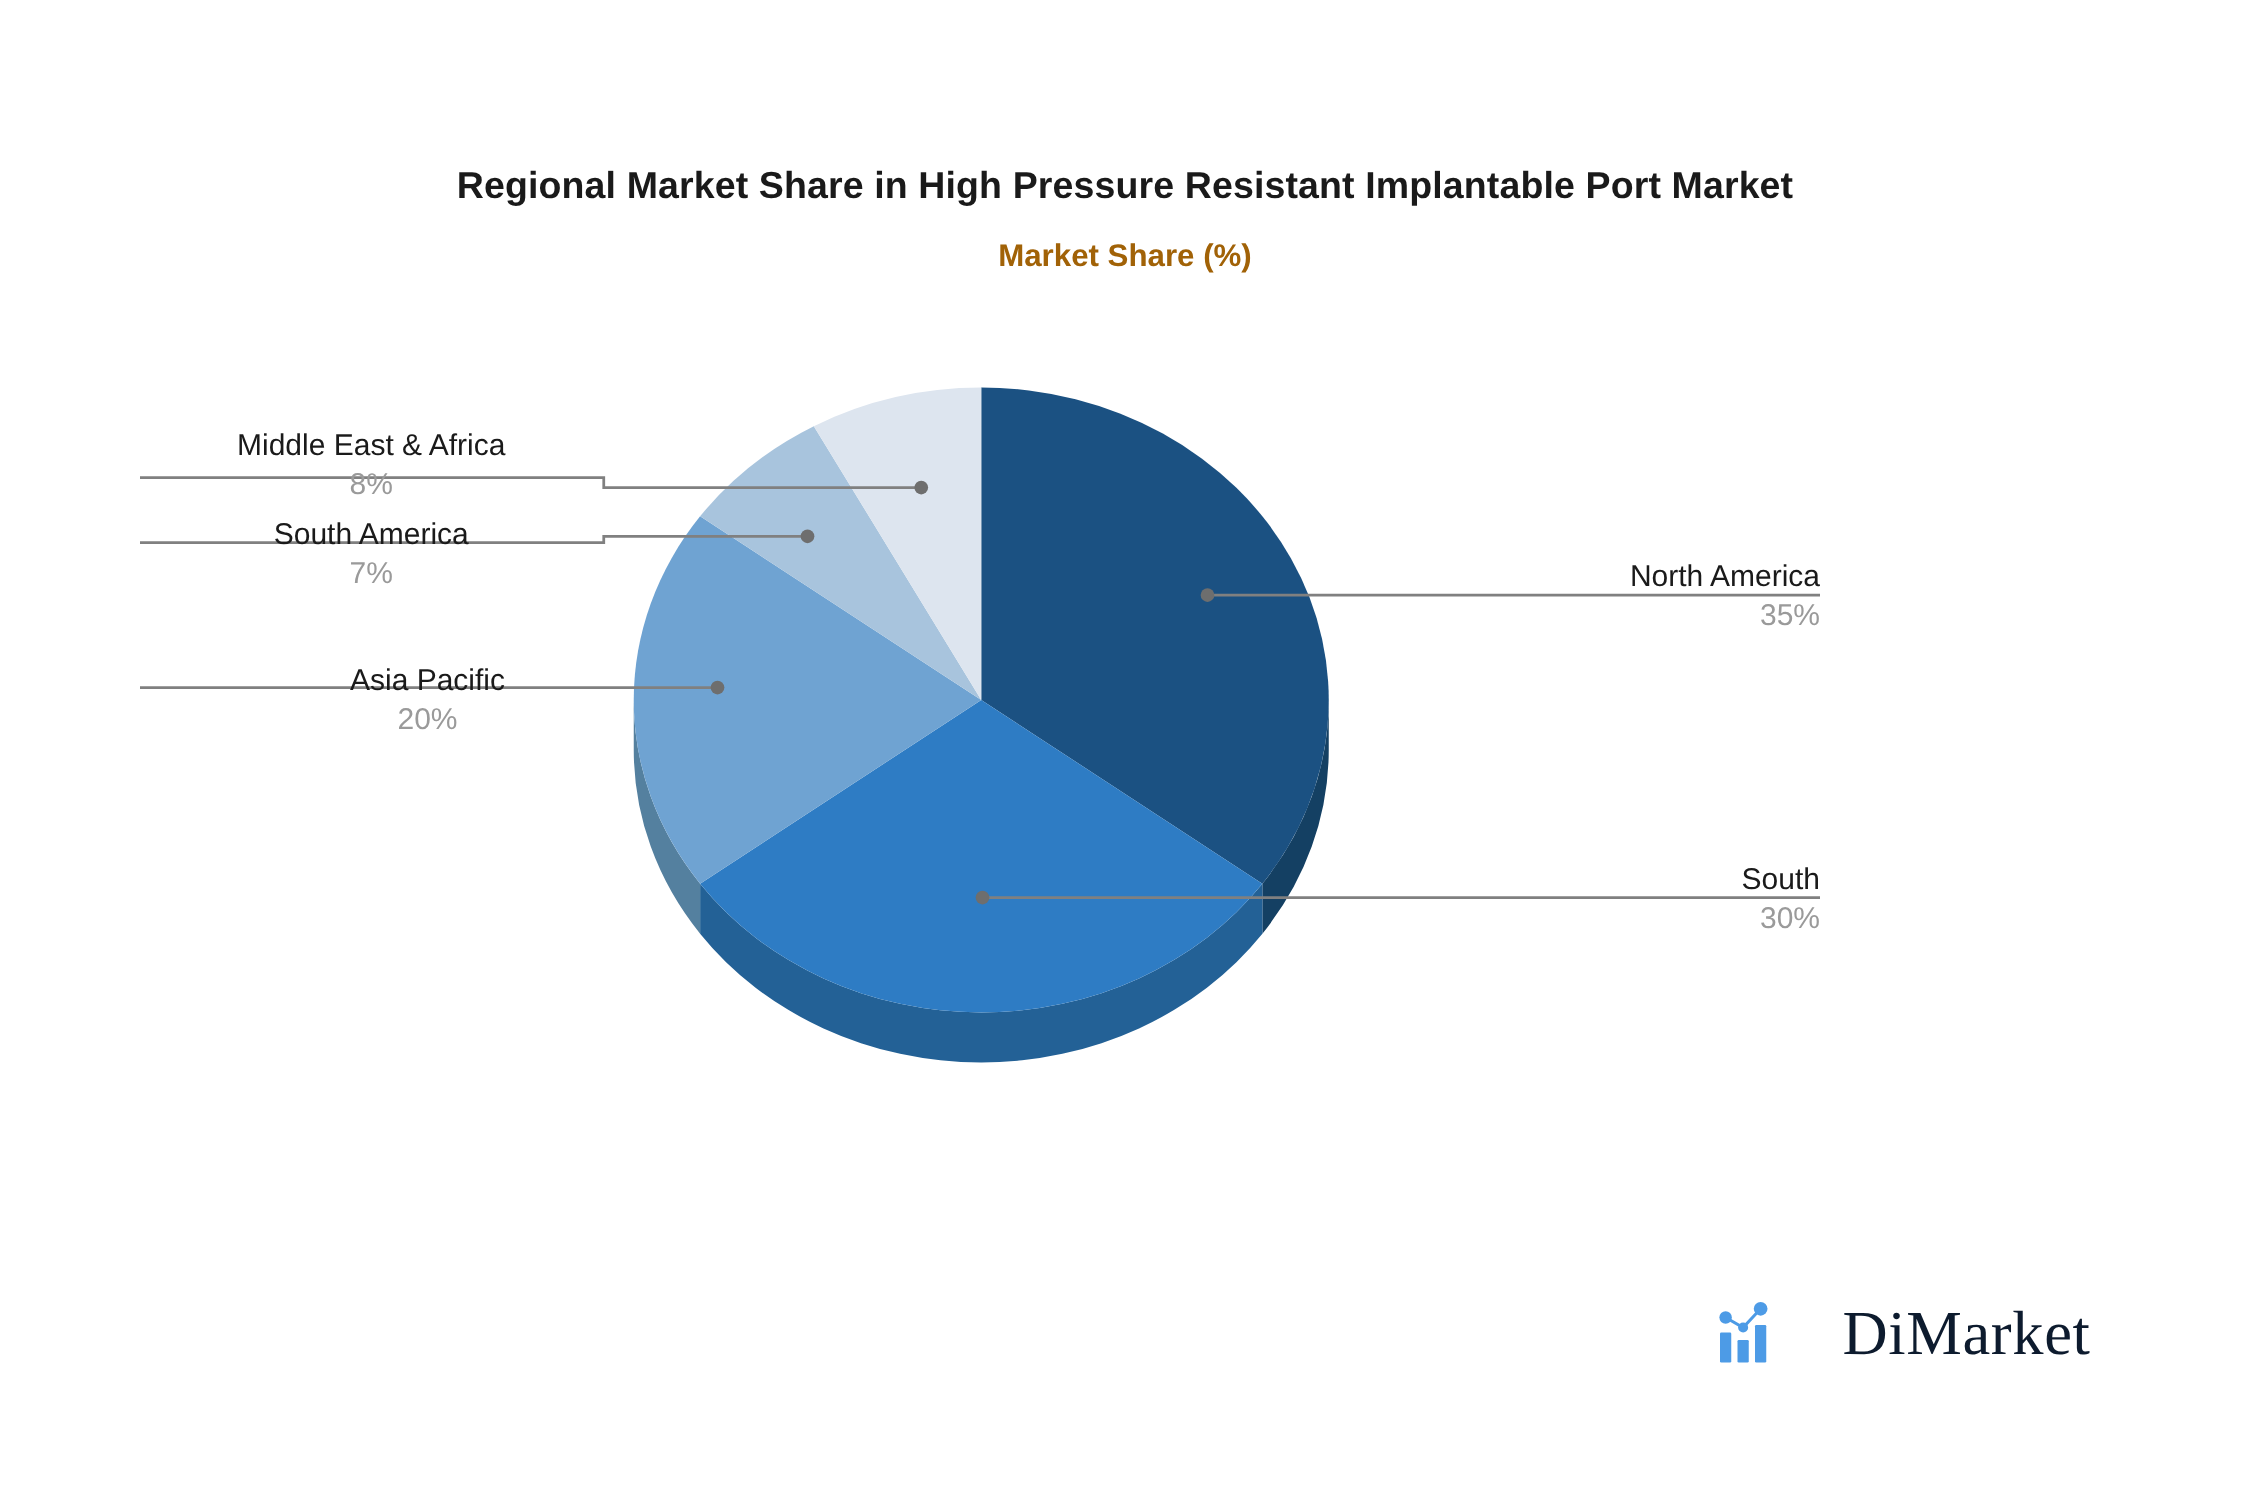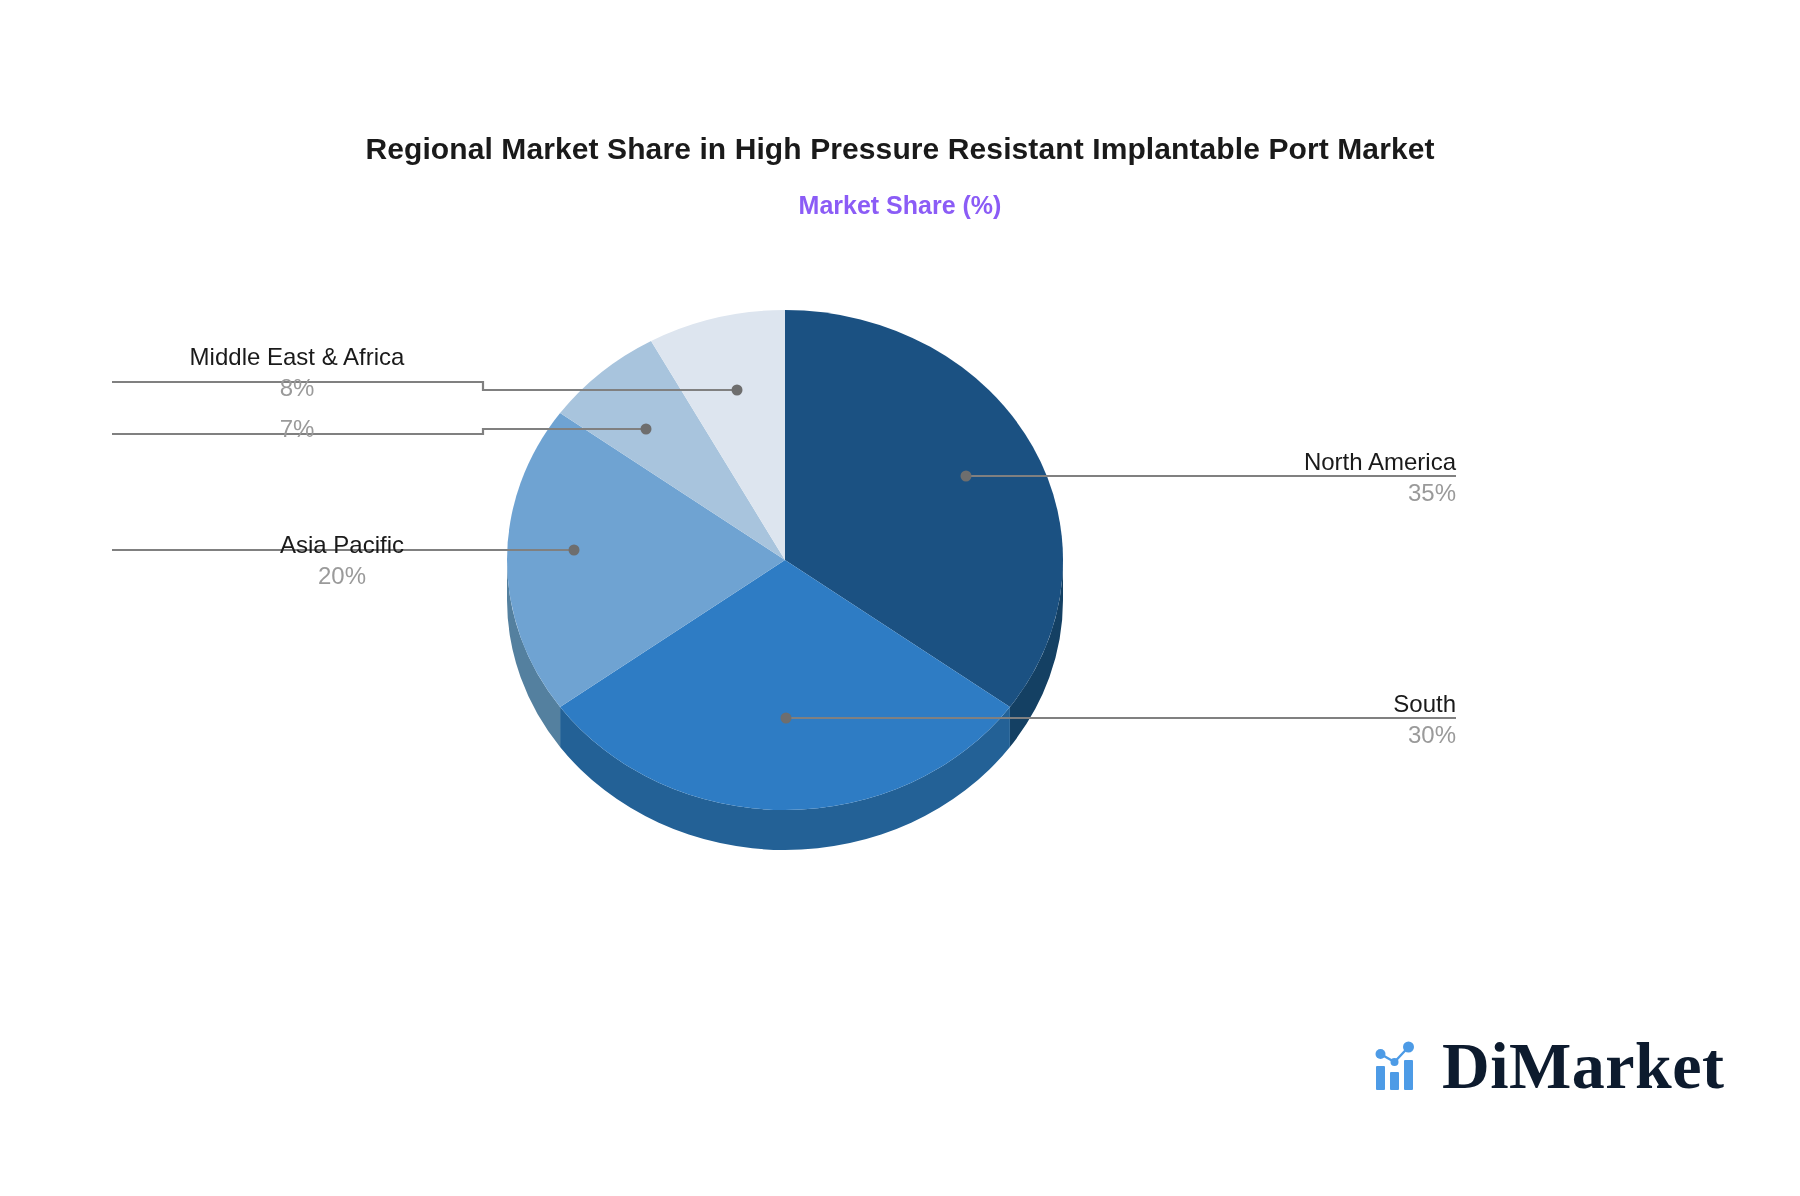--- a/index.html
+++ b/index.html
@@ -10,21 +10,21 @@
   }
   #stage{position:relative;width:1800px;height:1196px;}
 
   
   .title{
     position:absolute;left:0;top:132px;width:1800px;text-align:center;
     font-size:30px;font-weight:bold;color:#1a1a1a;letter-spacing:.1px;
   }
   .subtitle{
     position:absolute;left:0;top:191px;width:1800px;text-align:center;
-    font-size:25px;font-weight:bold;color:#8b5cf6;
+    font-size:25px;font-weight:bold;color:#a16207;
   }
 
   
   #chart-svg{position:absolute;left:0;top:0;width:1800px;height:1196px;}
 
   
   .callout{position:absolute;}
   .callout .name{
     font-size:24px;color:#1a1a1a;line-height:30px;white-space:nowrap;
   }
@@ -35,22 +35,23 @@
   .callout.right .name, .callout.right .value{text-align:right;}
 
   
   #logo{
     position:absolute;left:1374px;top:1040px;
     display:flex;align-items:center;gap:14px;
   }
   #logo .mark{width:54px;height:52px;display:block;}
   #logo .word{
     font-family:"Liberation Serif", serif;
-    font-size:66px;font-weight:bold;color:#0d1b2e;letter-spacing:.5px;
+    font-size:50px;font-weight:normal;color:#0d1b2e;letter-spacing:.5px;
     line-height:52px;
+    margin-left:32px;
   }
 </style>
 </head>
 <body>
 
 <div id="stage">
 
   <div class="title">Regional Market Share in High Pressure Resistant Implantable Port Market</div>
   <div class="subtitle">Market Share (%)</div>
 
@@ -90,20 +91,21 @@
       <circle cx="786" cy="718" r="5.5"></circle>
     </g>
   </svg>
 
   <div class="callout left" style="left:112px;top:342px;width:370px;">
     <div class="name">Middle East &amp; Africa</div>
     <div class="value">8%</div>
   </div>
 
   <div class="callout left" style="left:112px;top:413px;width:370px;">
+    <div class="name">South America</div>
     <div class="value">7%</div>
   </div>
 
   <div class="callout left" style="left:112px;top:530px;width:460px;">
     <div class="name">Asia Pacific</div>
     <div class="value">20%</div>
   </div>
 
   <div class="callout right" style="left:1056px;top:447px;width:400px;">
     <div class="name">North America</div>

